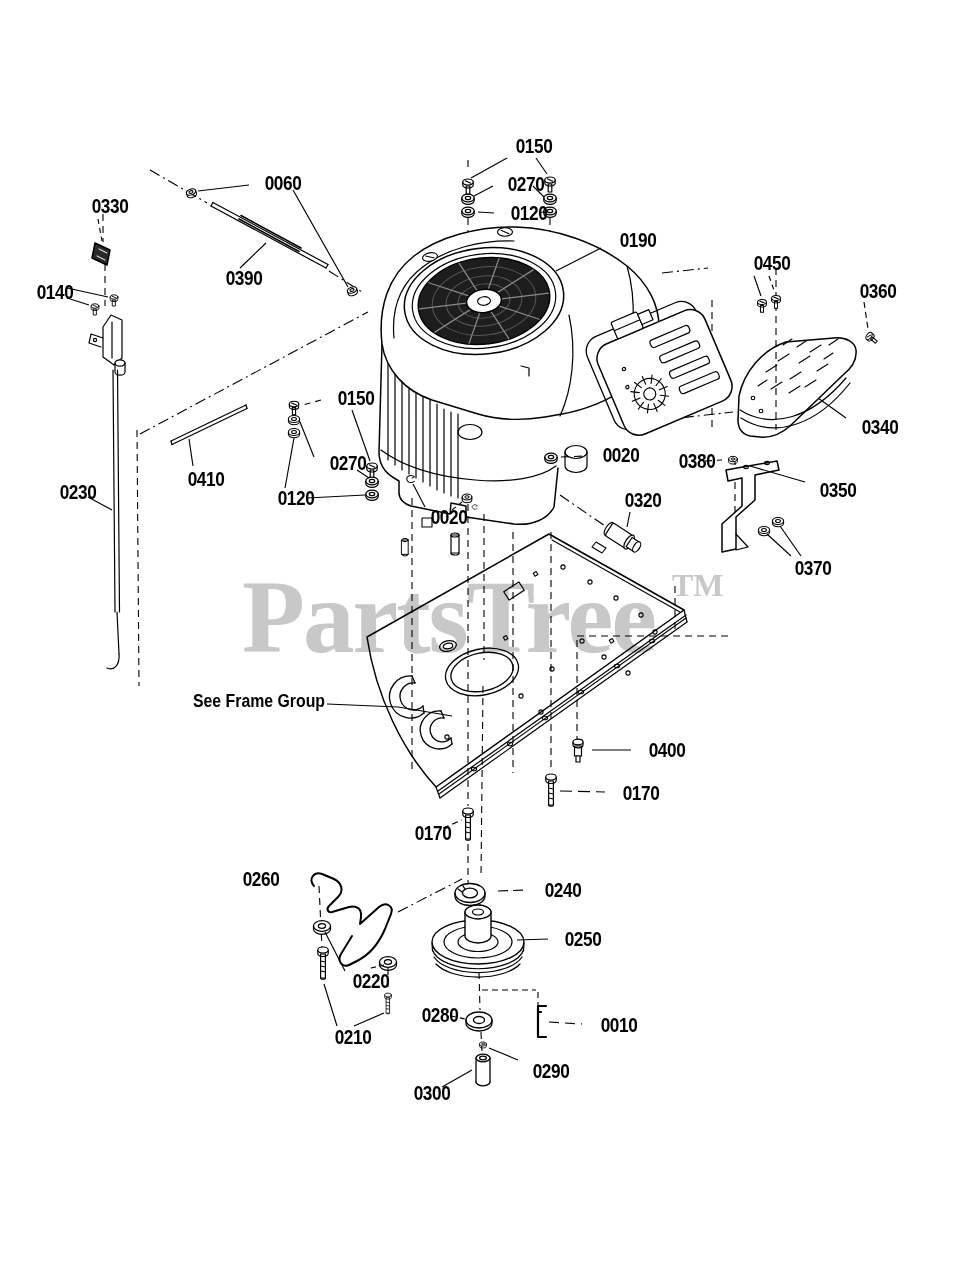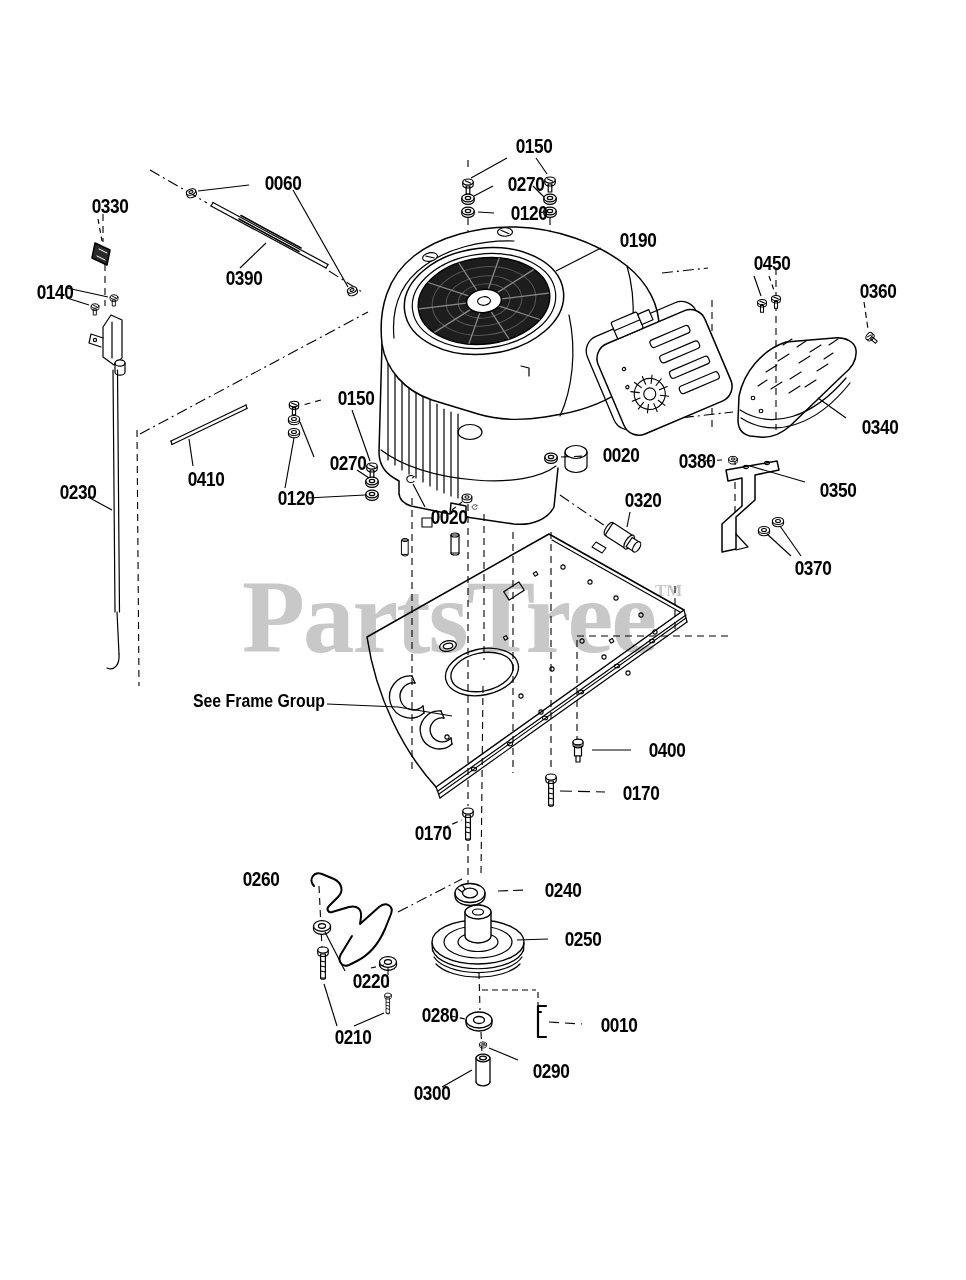--- a/index.html
+++ b/index.html
@@ -1,21 +1,21 @@
 <!DOCTYPE html>
 <html><head>
 <meta charset="utf-8">
 <style>
   html,body{margin:0;padding:0;background:#fff;}
   .stage{position:relative;width:966px;height:1280px;background:#fff;overflow:hidden;
          font-family:"Liberation Sans",sans-serif;}
   .watermark{position:absolute;left:242px;top:566px;z-index:1;color:#c8c8c8;
              font-family:"Liberation Serif",serif;font-weight:bold;font-size:103px;
              letter-spacing:-2px;line-height:1;white-space:nowrap;user-select:none;}
-  .watermark .tm{font-size:17px;vertical-align:56px;letter-spacing:0;margin-left:0;}
+  .watermark .tm{font-size:32px;vertical-align:56px;letter-spacing:0;margin-left:17px;}
   svg.art{position:absolute;left:0;top:0;z-index:2;}
   #callout-layer{position:absolute;left:12px;top:0;width:100%;height:100%;z-index:3;}
   .callout{position:absolute;transform:translate(-50%,-50%) scaleX(.82);
            font-weight:bold;font-size:21px;letter-spacing:-.5px;color:#000;white-space:nowrap;}
   .frame-note{position:absolute;z-index:3;left:259px;top:701px;
               transform:translate(-50%,-50%) scaleX(.88);font-weight:bold;font-size:18px;
               color:#000;white-space:nowrap;}
 </style>
 </head>
 <body>

